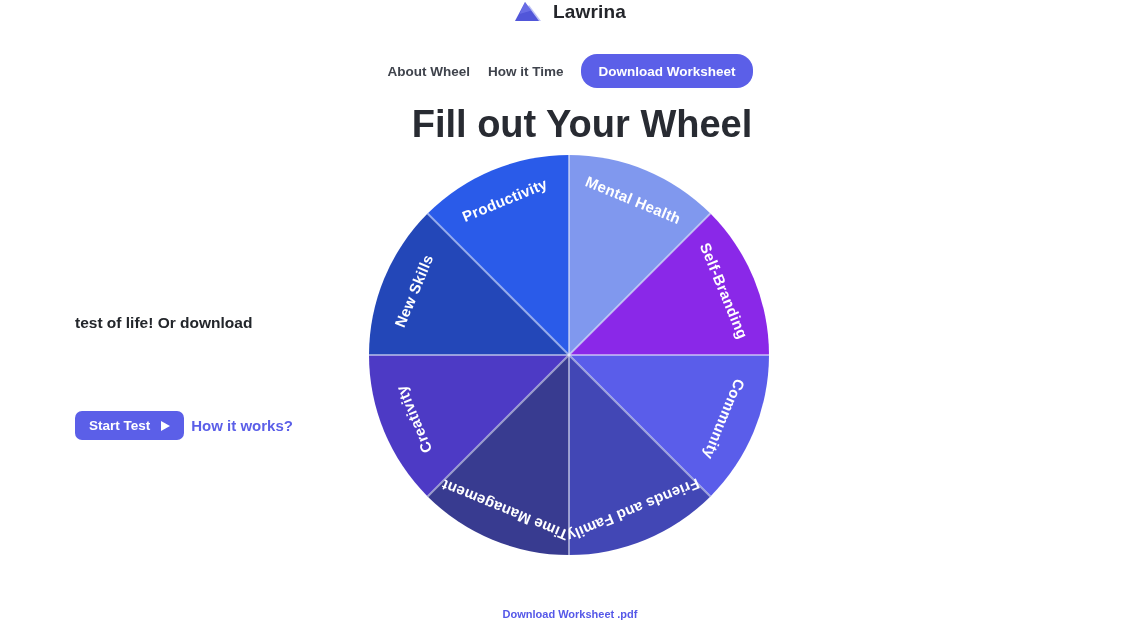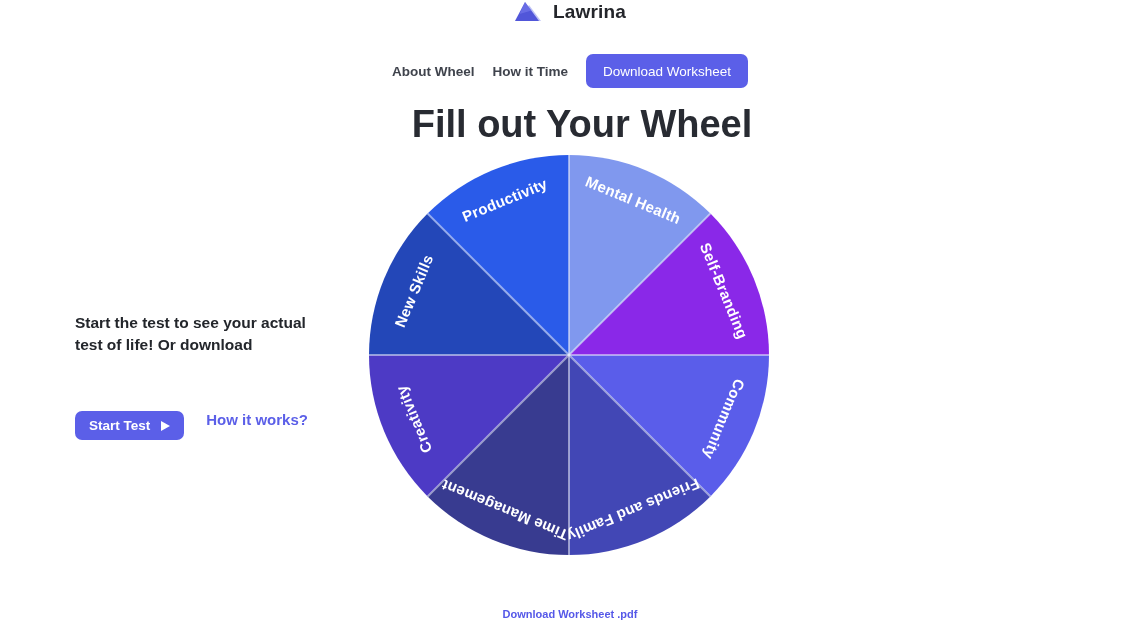--- a/index.html
+++ b/index.html
@@ -13,39 +13,39 @@
   .header{
     position:absolute;top:0;left:0;width:1140px;height:88px;
     display:flex;align-items:center;justify-content:space-between;
     box-sizing:border-box;padding:0 14px 0 14px;background:#ffffff;flex-direction:column;
   }
   .logo{display:flex;align-items:center;gap:9px;cursor:pointer;}
   .logo-text{font-size:19px;font-weight:800;color:#24262b;letter-spacing:.2px;}
   .nav{display:flex;align-items:center;gap:18px;}
   .nav-link{font-size:13.5px;font-weight:600;color:#3f434c;cursor:pointer;}
   .header-cta{
-    height:34px;padding:0 17px;border:none;border-radius:7px;
-    background:#5b5fe8;color:#ffffff;font-size:13.5px;font-weight:400;
+    height:34px;padding:0 17px;border:none;border-radius:16px;
+    background:#5b5fe8;color:#ffffff;font-size:13.5px;font-weight:700;
     font-family:"Liberation Sans", sans-serif;cursor:pointer;
     display:flex;align-items:center;
   }
   
   .page-title{
     position:absolute;top:90px;left:0;width:1140px;text-align:center;
     font-size:38px;line-height:44px;font-weight:700;color:#282b32;margin:12px;
   }
   
   .intro{
     position:absolute;left:75px;top:312px;
     font-size:15.5px;line-height:22px;font-weight:700;color:#23262b;
   }
   .intro div{white-space:nowrap;}
   .cta-row{
     position:absolute;left:75px;top:411px;
-    display:flex;gap:22px;
+    display:flex;align-items:center;gap:7px;
   }
   .start-btn{
     height:29px;padding:0 14px;border:none;border-radius:7px;
     background:#5b5fe8;color:#ffffff;font-size:13.5px;font-weight:700;
     font-family:"Liberation Sans", sans-serif;cursor:pointer;
     display:flex;align-items:center;gap:11px;
   }
   .play-tri{
     width:0;height:0;display:inline-block;
     border-top:5.5px solid transparent;border-bottom:5.5px solid transparent;
@@ -89,21 +89,20 @@
   <div class="nav">
     <span class="nav-link">About Wheel</span>
     <span class="nav-link">How it Time</span>
     <button class="header-cta">Download Worksheet</button>
   </div>
 </div>
 
 <h1 class="page-title">Fill out Your Wheel</h1>
 
 <div class="intro">
-  <div>Start the test to see your actual</div>
   <div>test of life! Or download</div>
 </div>
 
 <div class="cta-row">
   <button class="start-btn">
     <span>Start Test</span>
     <span class="play-tri"></span>
   </button>
   <span class="how-link">How it works?</span>
 </div>

